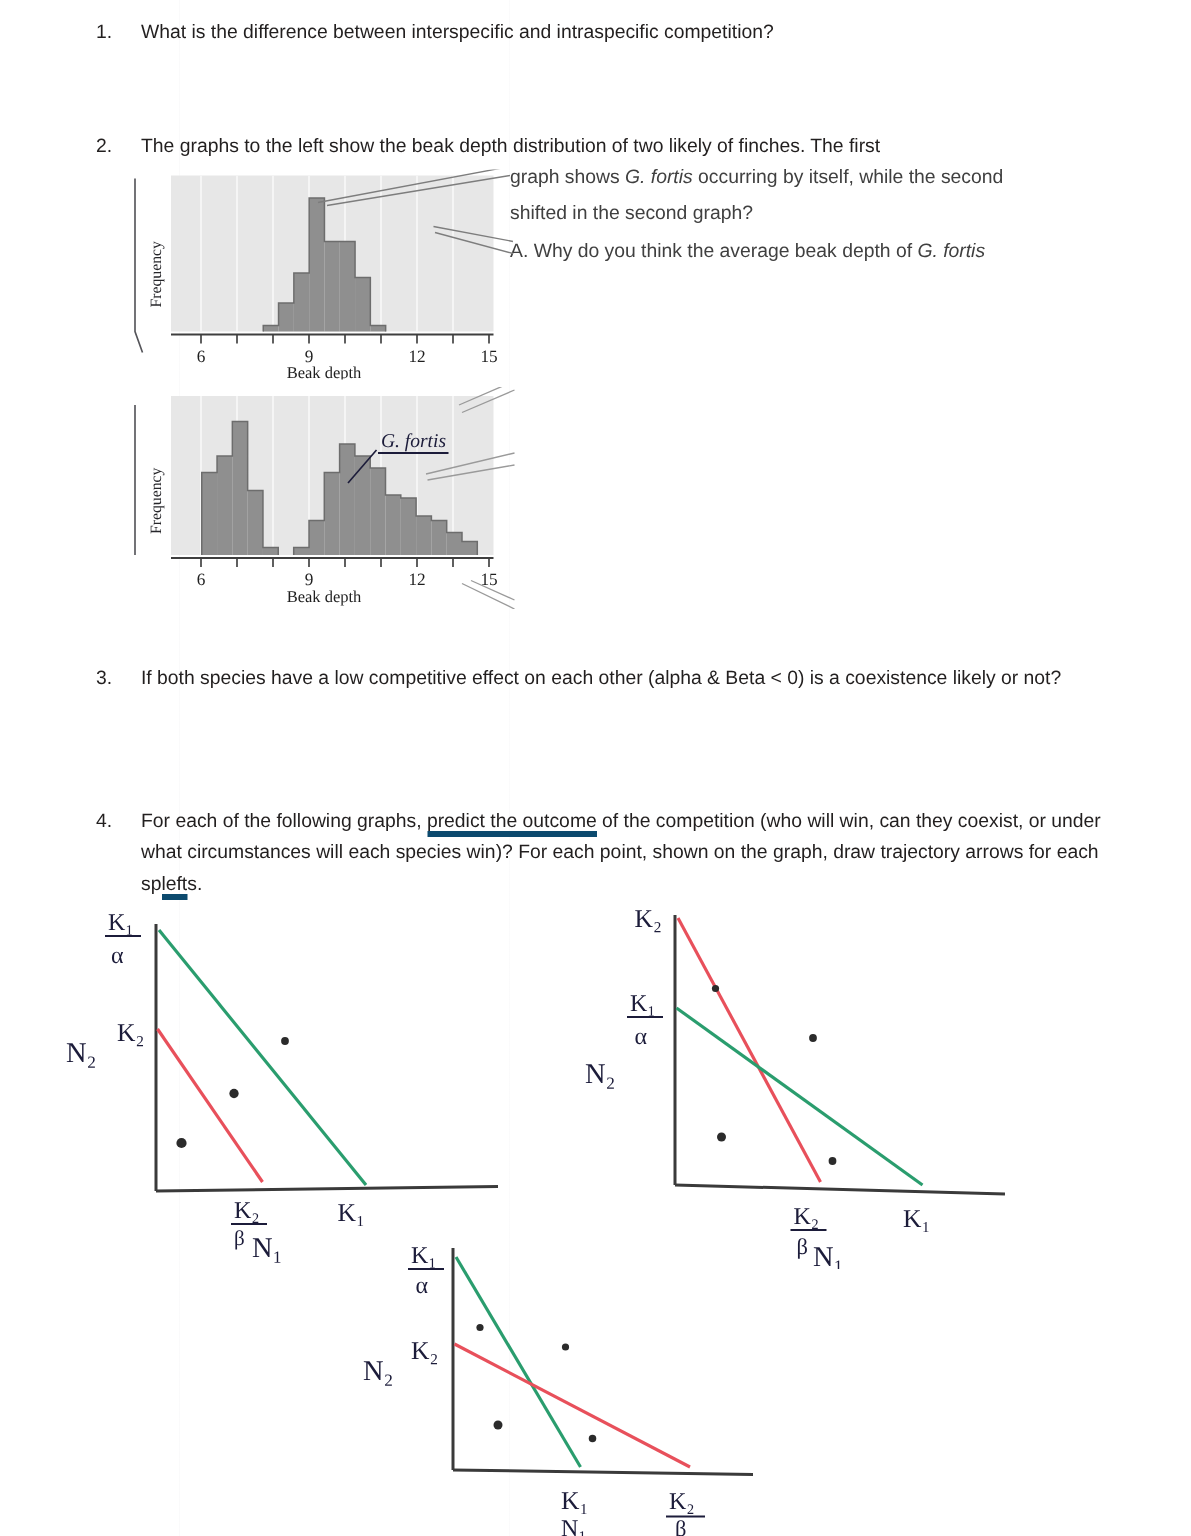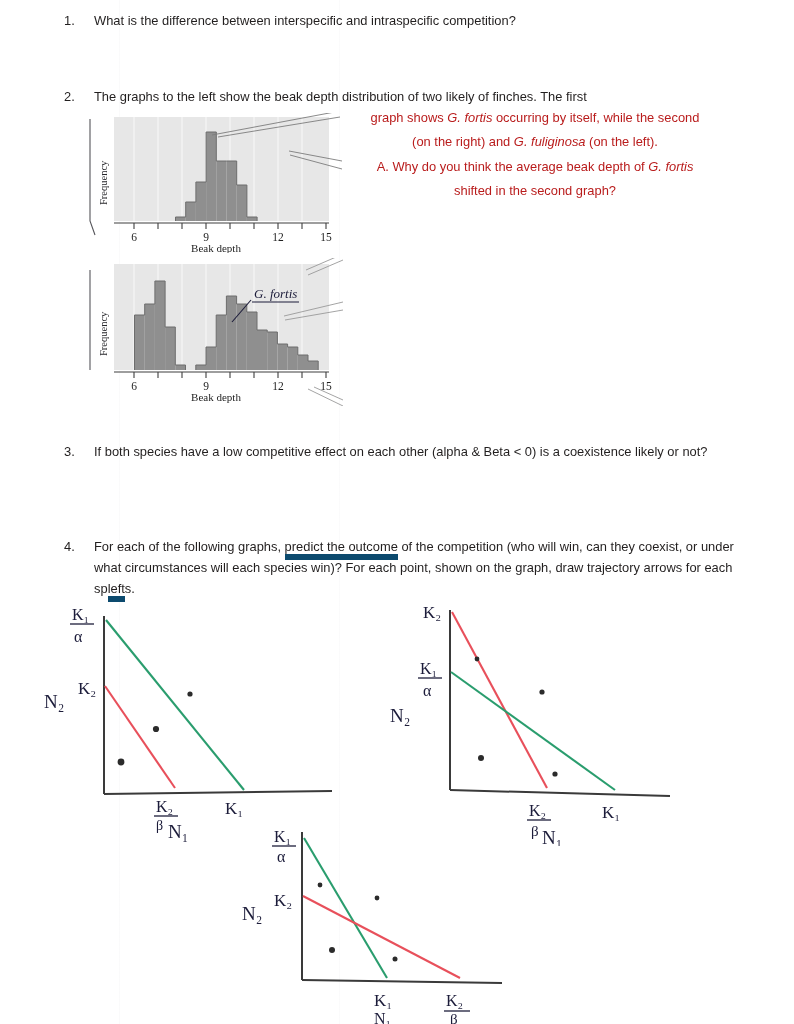--- a/index.html
+++ b/index.html
@@ -11,30 +11,30 @@
     overflow:hidden;
     position:relative;
   }
   .page{position:relative;width:794px;height:1024px;}
 
   
   .q{position:absolute;display:flex;font-size:12.9px;line-height:21px;color:#221f1f;}
   .q .num{width:30px;flex:none;}
   .q .body{flex:1;}
   .it{font-style:italic;}
-  .u{border-bottom:6px solid #0c4a6e;padding-bottom:0px;margin-top:20px;}
+  .u{border-bottom:4px solid #0c4a6e;padding-bottom:0px;margin-top:20px;}
 
   #q1{left:64px;top:10px;width:690px;}
   #q2{left:64px;top:86px;width:690px;}
   #q3{left:64px;top:441px;width:660px;}
   #q4{left:64px;top:536px;width:680px;}
 
   
   #q2-wrap{position:absolute;left:340px;top:106px;width:390px;
-           font-size:12.9px;line-height:24.3px;color:#b91c1c;text-align:center;}
+           font-size:12.9px;line-height:24.3px;color:#404040;}
 
   
   .hist{position:absolute;}
   #hist1{left:84px;top:113px;width:260px;height:140px;}
   #hist2{left:84px;top:258px;width:260px;height:148px;}
   .hist svg{display:block;}
 
   
   .iso{position:absolute;}
   #iso1{left:42px;top:598px;width:300px;height:250px;}
@@ -57,23 +57,22 @@
     <div class="body">What is the difference between interspecific and intraspecific competition?</div>
   </div>
 
   <div class="q" id="q2">
     <div class="num">2.</div>
     <div class="body">The graphs to the left show the beak depth distribution of two likely of finches.  The first</div>
   </div>
 
   <div id="q2-wrap">
     <div>graph shows <span class="it">G. fortis</span> occurring by itself, while the second</div>
-    <div>(on the right) and <span class="it">G. fuliginosa</span> (on the left).</div>
+    <div>shifted in the second graph?</div>
     <div>A. Why do you think the average beak depth of <span class="it">G. fortis</span></div>
-    <div>shifted in the second graph?</div>
   </div>
 
   <div class="hist" id="hist1">
     <svg width="260" height="140" viewBox="0 0 260 140">
 
       <path d="M6 6 L6 108 L11 122" fill="none" stroke="#55555a" stroke-width="1.1"></path>
       <text x="23" y="92" transform="rotate(-90 23 92)" font-family="'Liberation Serif',serif" font-size="10.5" fill="#26262a">Frequency</text>
 
       <rect x="30" y="4" width="215" height="104" fill="#e7e7e7"></rect>
 

